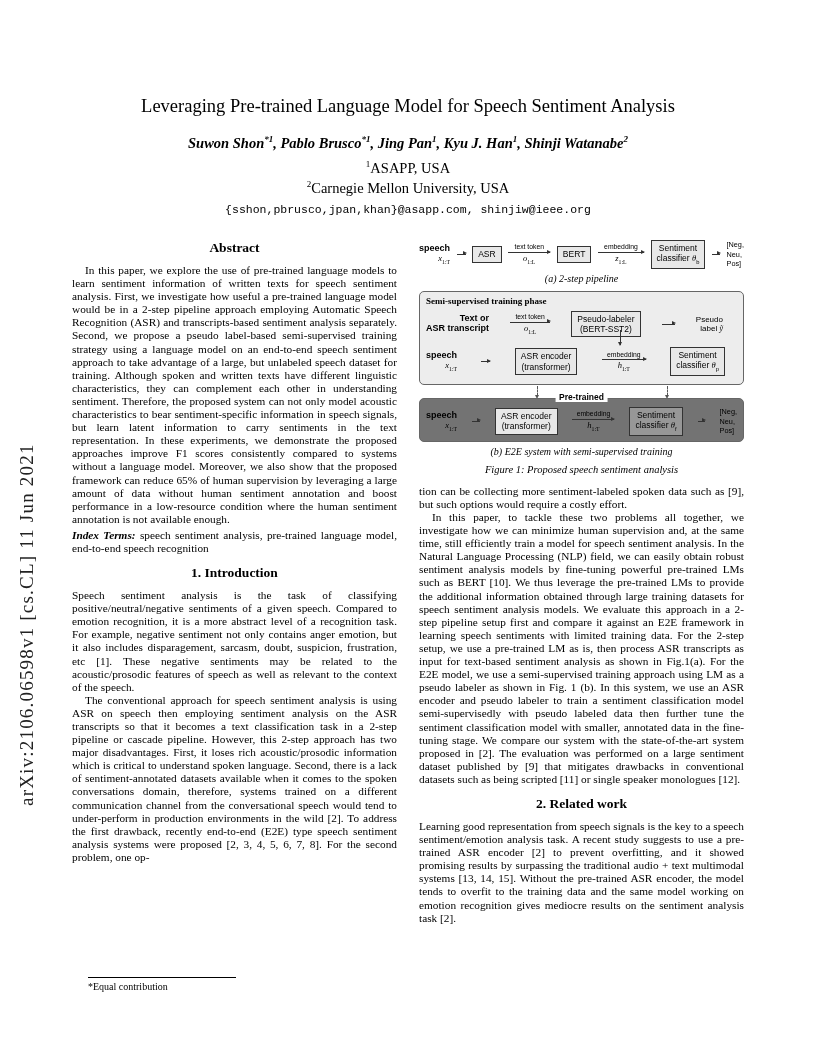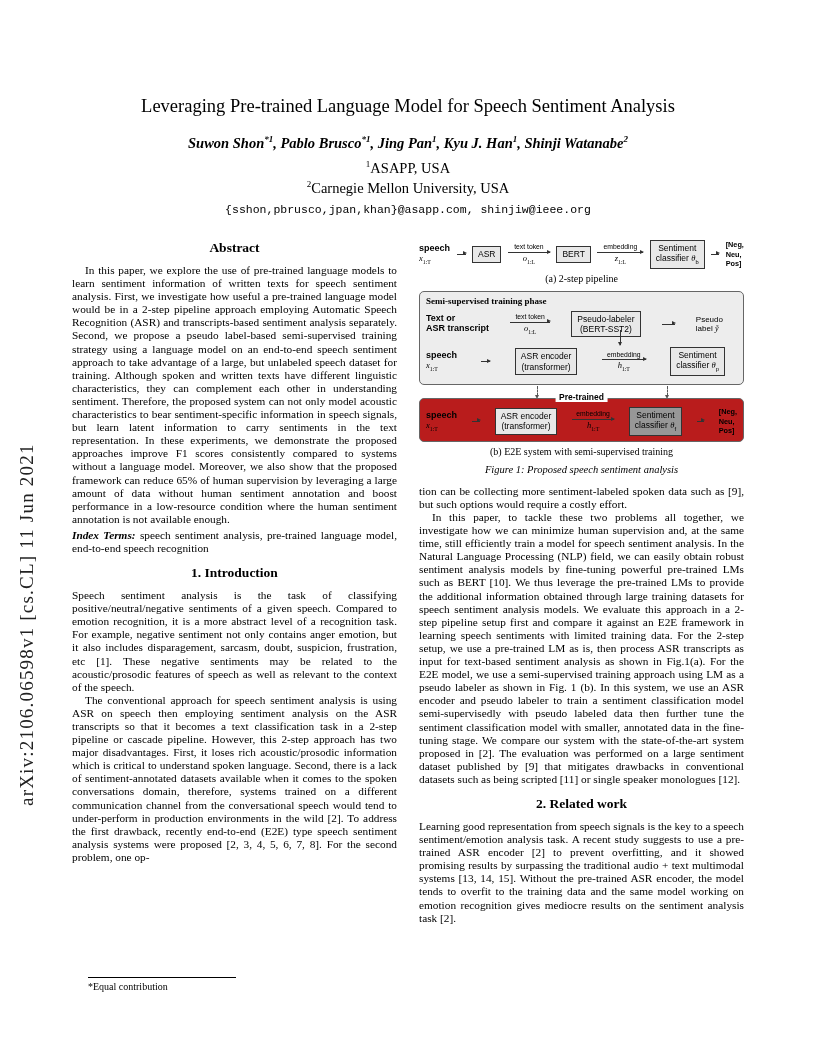--- a/index.html
+++ b/index.html
@@ -38,48 +38,48 @@
   .it-label { font-weight:bold; font-style:italic; }
 
   
   .footnote { position:absolute; left:88px; top:941px; width:260px;margin-top:36px; }
   .footnote-rule { width:148px; border-top:1px solid #000; margin-bottom:3px; }
   .footnote-text { font-size:10px; }
 
   
   .figure { margin:2px 0 10px; }
   .frow { display:flex; align-items:center; justify-content:space-between; }
-  .stack { display:flex; flex-direction:column; align-items:flex-start; }
+  .stack { display:flex; flex-direction:column; align-items:flex-end; }
   .fbold { font-weight:bold; font-size:9px; line-height:1.1; font-family:"Liberation Sans", sans-serif; text-align:center; }
   .fvar { font-size:8.5px; font-family:"Liberation Serif", serif; line-height:1.1; }
   .fvar sub, .fbox sub { font-size:68%; }
   .mvar { font-style:italic; font-family:"Liberation Serif", serif; }
   .fbox { border:1px solid #333; background:#e8e8e8; padding:2px 5px; font-size:8.5px; line-height:1.2; text-align:center; font-family:"Liberation Sans", sans-serif; }
   .flabel { font-size:6.8px; font-family:"Liberation Sans", sans-serif; line-height:1.15; }
-  .fout { font-size:7.3px; font-weight:bold; line-height:1.3; font-family:"Liberation Sans", sans-serif; }
+  .fout { font-size:7.3px; font-weight:normal; line-height:1.3; font-family:"Liberation Sans", sans-serif; }
   .arr { position:relative; height:1px; background:#333; flex:none; }
   .arr::after { content:""; position:absolute; right:-1px; top:-2.5px;
     border-left:4px solid #333; border-top:2.5px solid transparent; border-bottom:2.5px solid transparent; }
   .arrwrap { display:flex; flex-direction:column; align-items:center; gap:1px; flex:none; }
-  .pcaption { text-align:center; font-size:10px; margin-top:4px; }
+  .pcaption { text-align:center; font-style:italic; font-size:10px; margin-top:4px; }
 
   .semibox { position:relative; border:1px solid #666; border-radius:5px; background:#ededed; padding:4px 6px 8px; margin-top:7px; }
   .phase-title { font-weight:bold; font-size:9px; font-family:Liberation Serif, serif; margin-bottom:5px; }
   .row1 { padding-right:14px; }
   .row2 { margin-top:10px; padding-right:12px; }
   .varr { position:absolute; width:1px; background:#333; }
   .varr::after { content:""; position:absolute; left:-2.5px; bottom:-1px;
     border-top:4px solid #333; border-left:2.5px solid transparent; border-right:2.5px solid transparent; }
 
   .transfer-row { position:relative; height:13px; }
   .dash { position:absolute; top:1px; height:10px; width:0; border-left:1px dashed #555; }
   .dash::after { content:""; position:absolute; left:-3px; bottom:-3px;
     border-top:4px solid #555; border-left:2.5px solid transparent; border-right:2.5px solid transparent; }
 
-  .pretrained { position:relative; border:1px solid #666; border-radius:5px; background:#b91c1c; padding:8px 6px 5px; }
+  .pretrained { position:relative; border:1px solid #666; border-radius:5px; background:#737373; padding:8px 6px 5px; }
   .pt-label { position:absolute; top:-7px; left:50%; transform:translateX(-50%); background:#fff;
     font-weight:bold; font-size:8.5px; padding:0 4px; font-family:"Liberation Sans", sans-serif; }
   .dark { background:#979797; }
   .figcaption { text-align:center; font-style:italic; font-size:10.5px; margin-top:7px; }
 </style>
 </head>
 <body>
 
 <div class="page">
 

